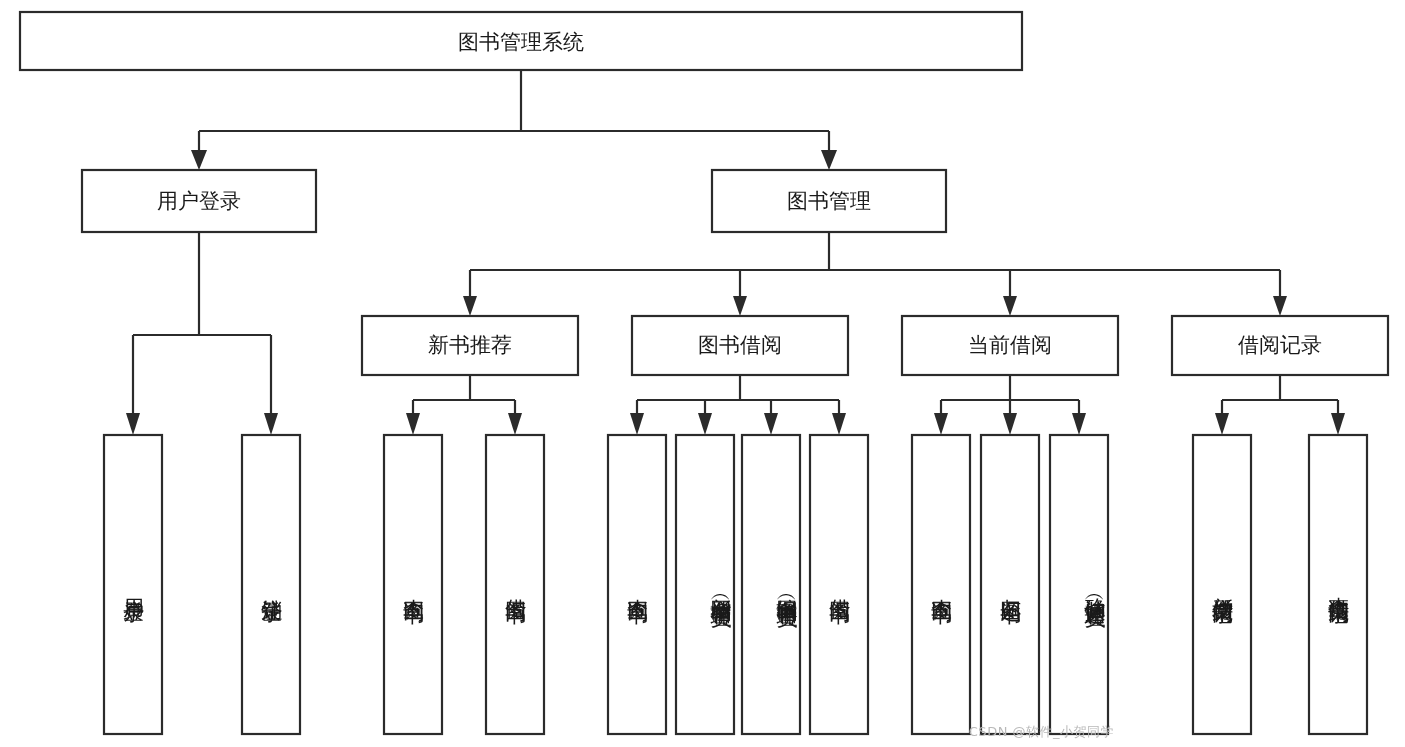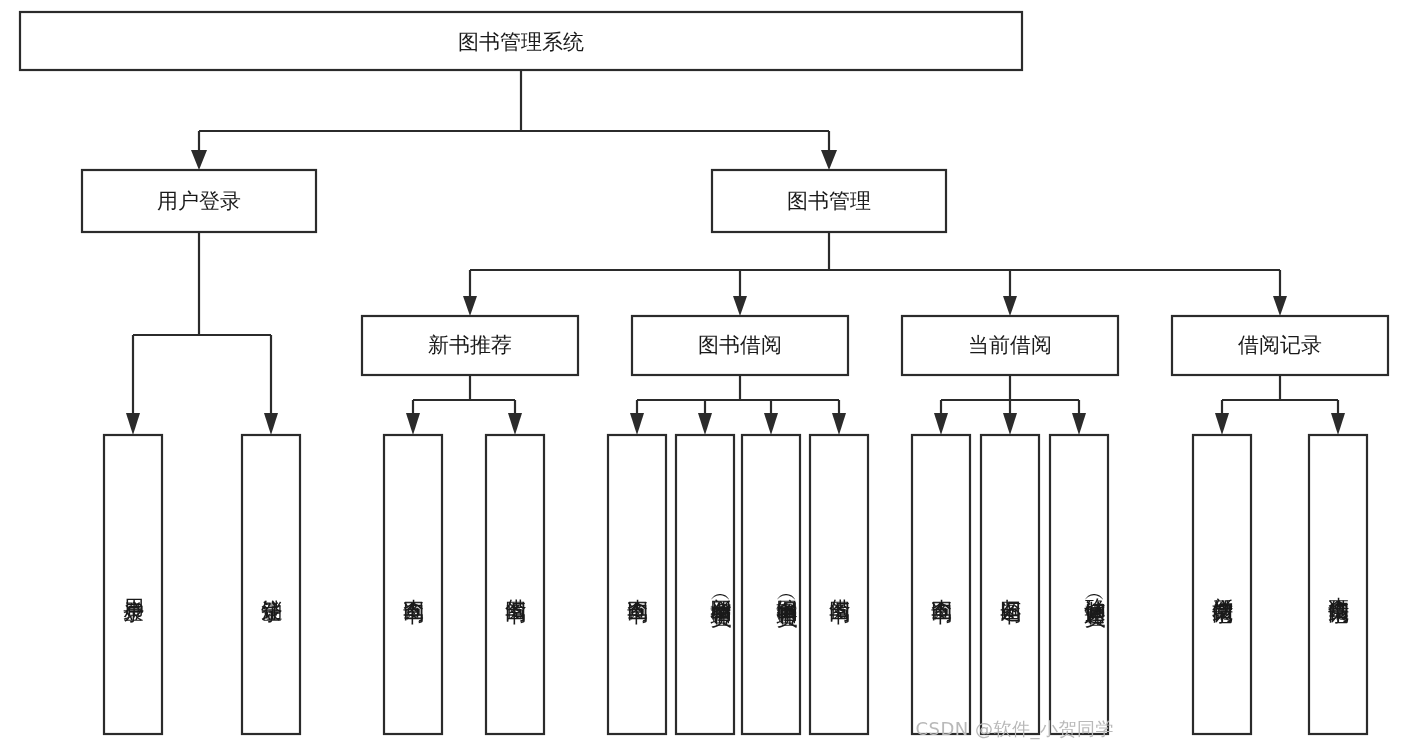--- a/index.html
+++ b/index.html
@@ -59,21 +59,21 @@
     align-items: center;
     justify-content: center;
     white-space: nowrap;
     user-select: none;
   }
   .watermark {
     position: absolute;
     right: 8px;
     bottom: 6px;
     font-family: "DejaVu Sans", "Liberation Sans", sans-serif;
-    font-size: 18px;
+    font-size: 13px;
     color: #b9b9b9;
     white-space: nowrap;
     letter-spacing: 0.5px;
   }
 </style>
 </head>
 <body>
 
 <div id="diagram-root">
 

